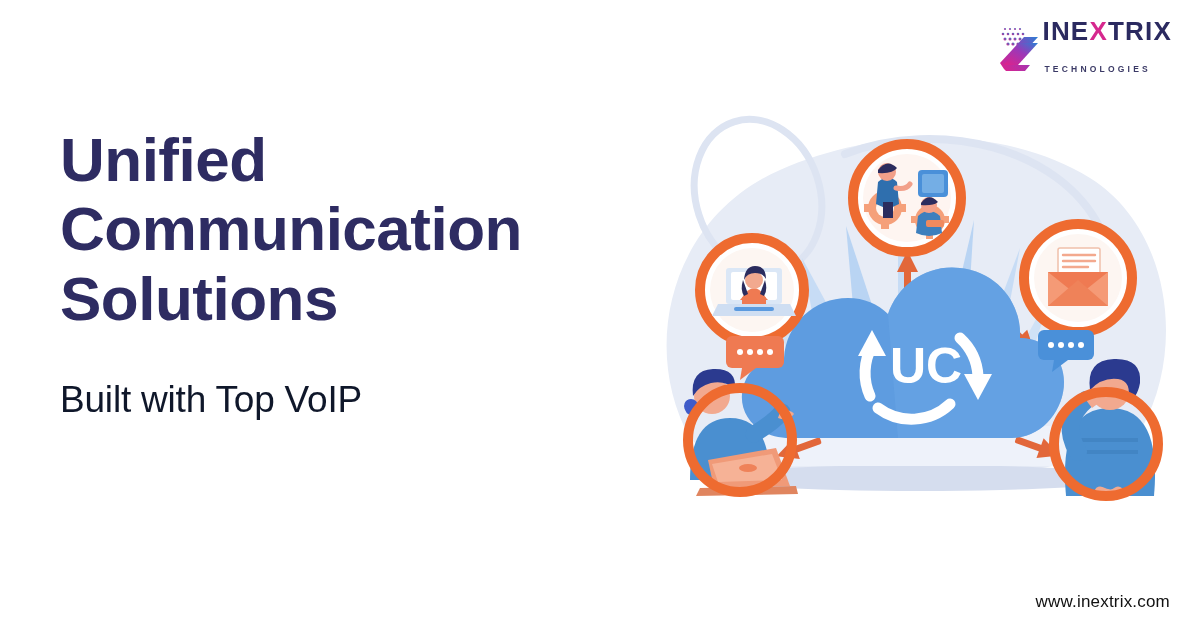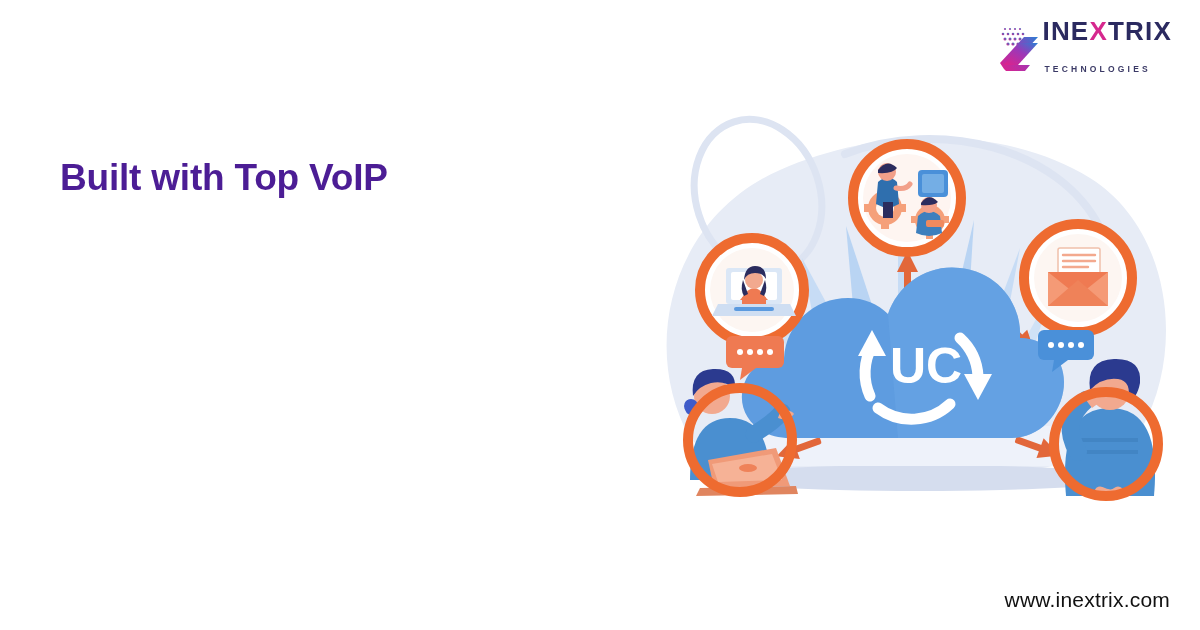--- a/index.html
+++ b/index.html
@@ -29,30 +29,30 @@
   }
 
   
   .copy{ position:absolute; left:60px; top:125px; width:610px; }
   .headline{
     font-size:62px; font-weight:bold; line-height:1.12;
     color:#2e2c62; letter-spacing:-0.5px;
   }
   .headline div{ white-space:nowrap; }
   .subhead{
-    margin-top:28px;
-    font-size:37px; font-weight:bold; line-height:1.36;
-    color:#4c1d95; letter-spacing:-0.2px;
+    margin-top:42px;
+    font-size:37px; font-weight:normal; line-height:1.36;
+    color:#0f172a; letter-spacing:-0.2px;
   }
   .subhead div{ white-space:nowrap; }
 
   
   .site-url{
     position:absolute; right:30px; bottom:18px;
-    font-size:21px; color:#111111; letter-spacing:0.2px;
+    font-size:17px; color:#111111; letter-spacing:0.2px;
   }
 
   
   .illustration{
     position:absolute; left:630px; top:108px;
     width:560px; height:420px;
   }
   .illustration svg{ width:100%; height:100%; display:block; }
 </style>
 </head>
@@ -96,20 +96,25 @@
     <path d="M6 48 L2 42 L26 16 L40 16 L14 44 L32 44 L27 50 L8 50 Z" fill="url(#arrowGrad)"></path>
     <path d="M22 22 L40 22 L20 44 L6 44 Z" fill="url(#arrowGrad)"></path>
   </svg>
   <div class="logo-words">
     <div class="logo-name"><span>INE</span><span class="accent-x">X</span><span>TRIX</span></div>
     <div class="logo-sub">TECHNOLOGIES</div>
   </div>
 </div>
 
 <div class="copy">
+  <h1 class="headline">
+    <div>Unified</div>
+    <div>Communication</div>
+    <div>Solutions</div>
+  </h1>
   <h2 class="subhead">
     <div>Built with Top VoIP</div>
   </h2>
 </div>
 
 <div class="site-url">www.inextrix.com</div>
 
 <div class="illustration">
 <svg viewBox="0 0 560 420">
 

